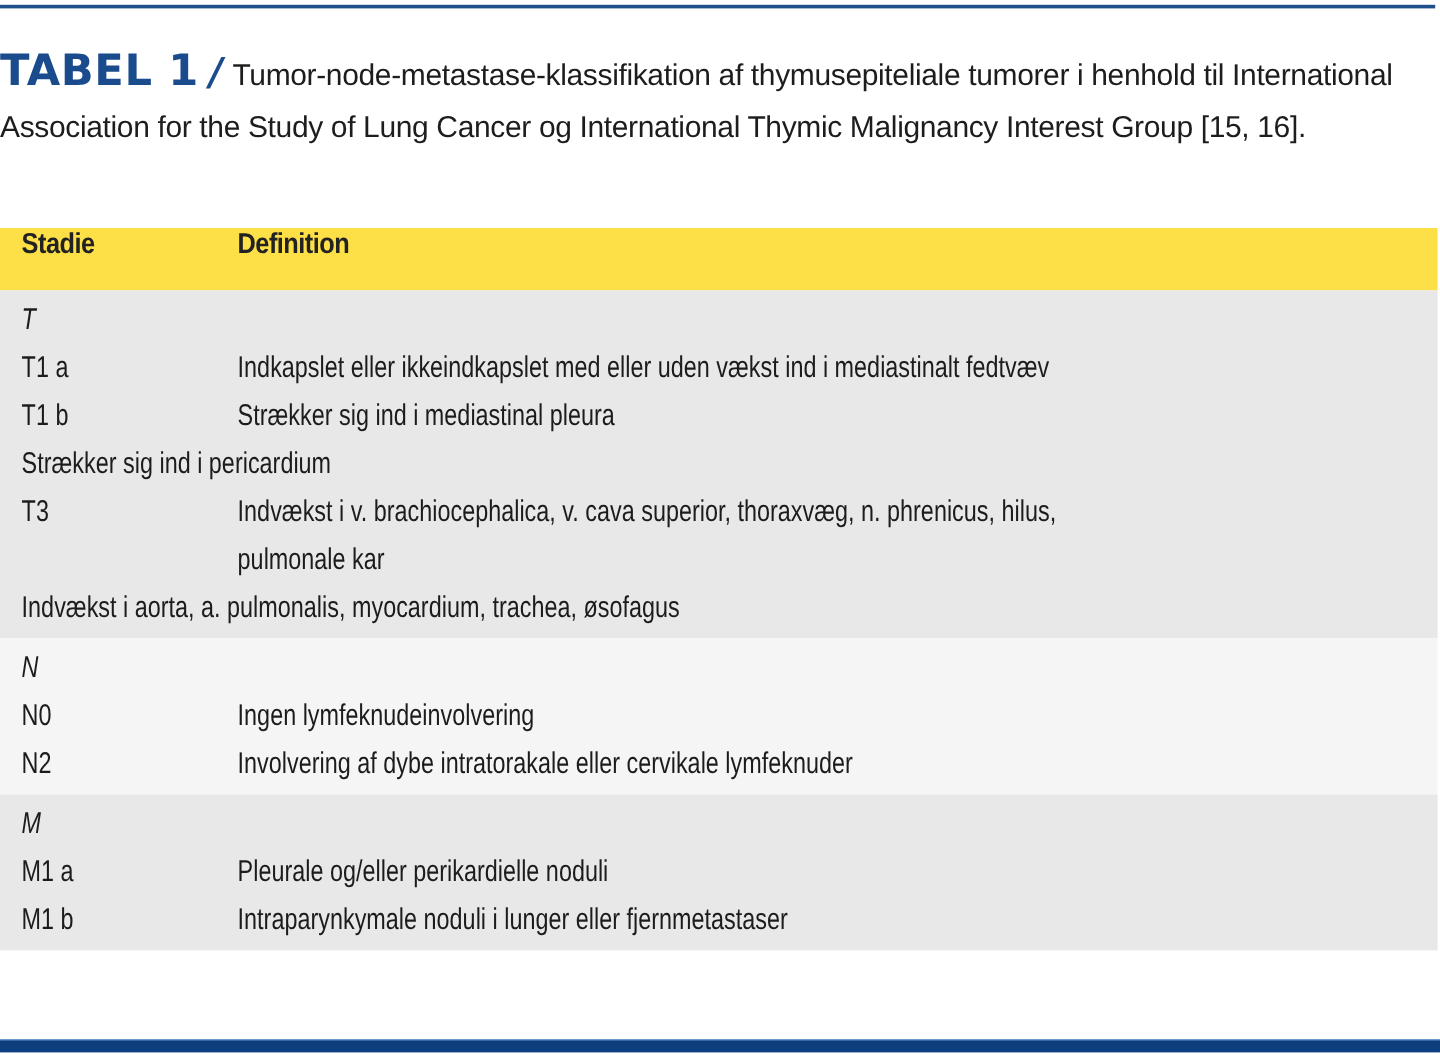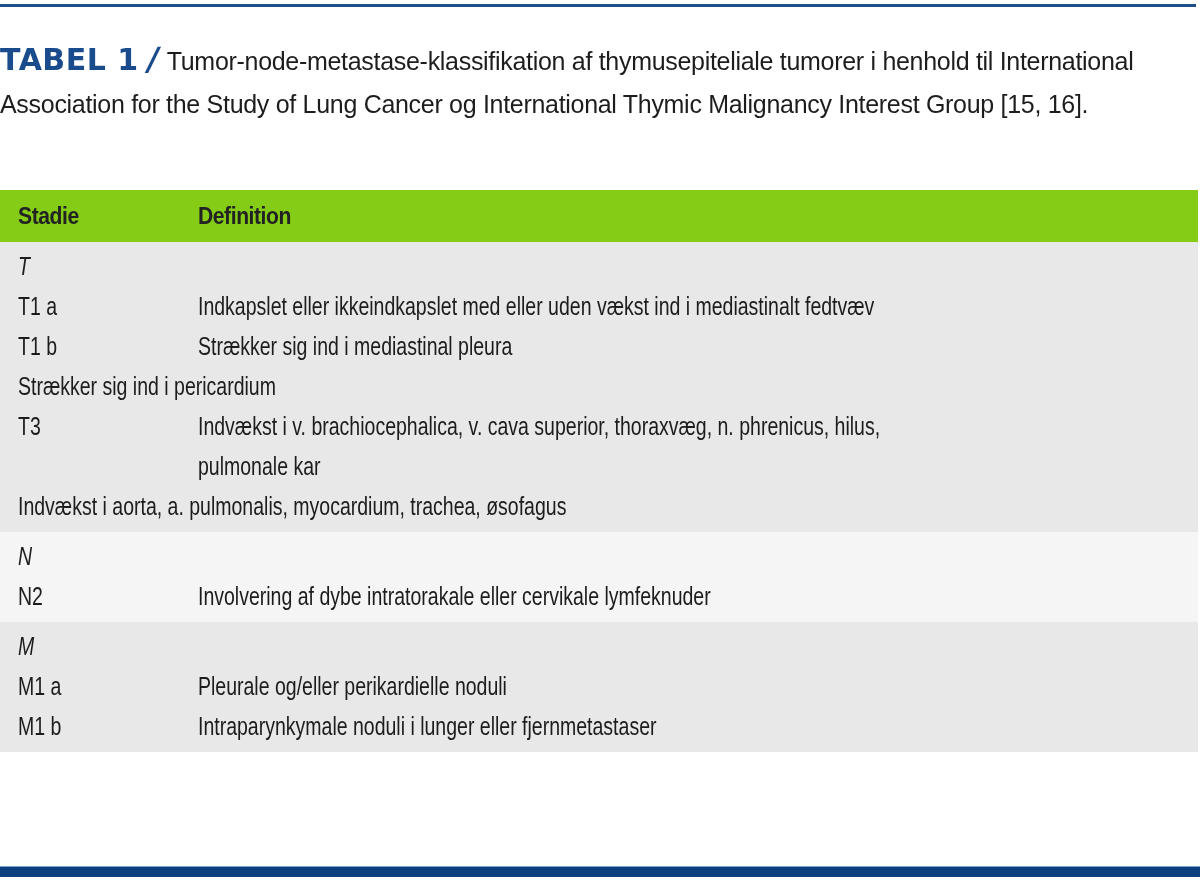--- a/index.html
+++ b/index.html
@@ -1,22 +1,22 @@
 <!DOCTYPE html>
 <html><head>
   <meta charset="utf-8">
   <style>
     html, body { margin: 0; padding: 0; background: #ffffff; }
     body { width: 1200px; height: 887px; position: relative; overflow: hidden; font-family: "Liberation Sans", sans-serif; color: #1a1a1a; }
     .top-rule { position: absolute; left: 0; top: 4px; width: 1196px; height: 3px; background: #1f4f8a; }
     .caption { position: absolute; left: 0; top: 38px; width: 1190px; font-size: 25px; line-height: 43px; color: #1d1d1d; letter-spacing: -0.3px; }
-    .caption .tabel { font-family: "DejaVu Sans", sans-serif; font-weight: bold; color: #1a4b8c; font-size: 30px; letter-spacing: 0.5px; }
+    .caption .tabel { font-family: "DejaVu Sans", sans-serif; font-weight: bold; color: #1a4b8c; font-size: 36px; letter-spacing: 0.5px; }
     .caption .slash { font-family: "DejaVu Sans", sans-serif; font-weight: bold; color: #1a4b8c; font-size: 32px; margin: 0 8px 0 2px; display: inline-block; transform: skewX(-10deg); }
     .table { position: absolute; left: 0; top: 190px; width: 1198px; }
-    .header-row { display: flex; height: 52px; align-items: center; background: #84cc16; }
+    .header-row { display: flex; height: 52px; align-items: flex-start; background: #fde047; }
     .header-row .c1, .header-row .c2 { font-weight: bold; font-size: 24px; color: #222; letter-spacing: -0.5px; transform: scaleX(0.88); transform-origin: left center; }
     .c1 { position: relative; left: 18px; width: 180px; flex: none; }
     .c2 { position: relative; left: 18px; flex: 1; }
     .group { padding: 4px 0 6px 0; }
     .group.shade-dark { background: #e8e8e8; }
     .group.shade-light { background: #f5f5f5; }
     .row { display: flex; font-size: 25px; line-height: 40px; color: #1c1c1c; }
     .row .txt { display: inline-block; transform: scaleX(0.78); transform-origin: left center; white-space: nowrap; }
     .row.group-label .txt { font-style: italic; }
     .bottom-bar { position: absolute; left: 0; top: 866px; width: 1200px; height: 10px; background: #0d3f7e; border-top: 1px solid #7aa6d6; }
@@ -65,20 +65,24 @@
       <div class="c2"><span class="txt">Indvækst i aorta, a. pulmonalis, myocardium, trachea, øsofagus</span></div>
     </div>
   </div>
 
   <div class="group shade-light">
     <div class="row group-label">
       <div class="c1"><span class="txt">N</span></div>
       <div class="c2"></div>
     </div>
     <div class="row">
+      <div class="c1"><span class="txt">N0</span></div>
+      <div class="c2"><span class="txt">Ingen lymfeknudeinvolvering</span></div>
+    </div>
+    <div class="row">
       <div class="c1"><span class="txt">N2</span></div>
       <div class="c2"><span class="txt">Involvering af dybe intratorakale eller cervikale lymfeknuder</span></div>
     </div>
   </div>
 
   <div class="group shade-dark">
     <div class="row group-label">
       <div class="c1"><span class="txt">M</span></div>
       <div class="c2"></div>
     </div>

